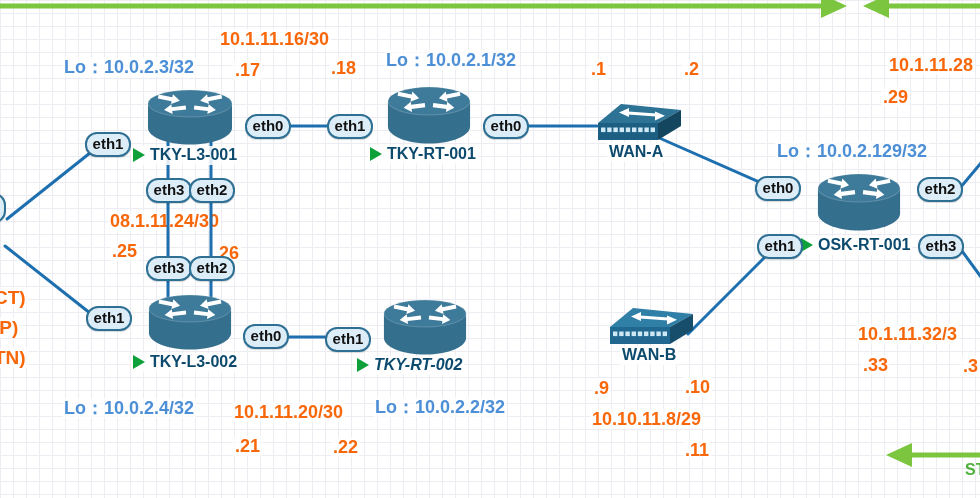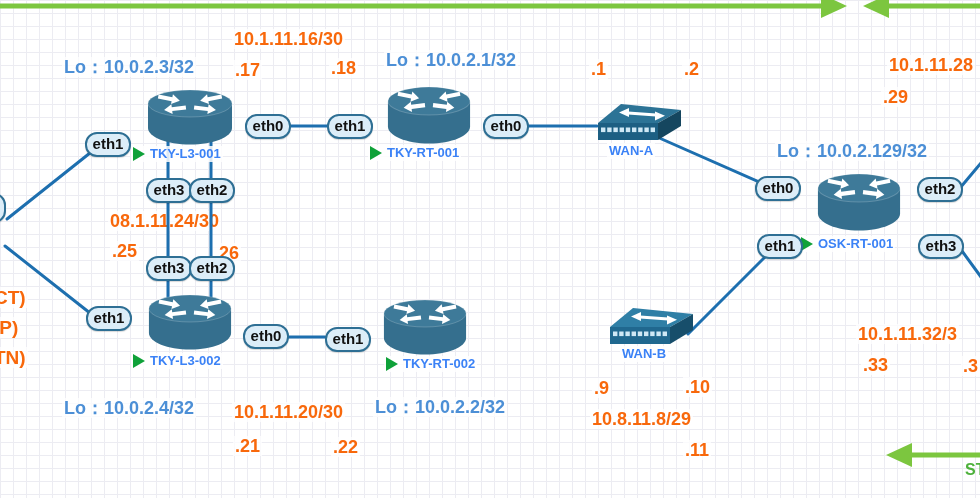--- a/index.html
+++ b/index.html
@@ -30,21 +30,21 @@
   .device{position:absolute;z-index:3;}
   .device .icon{width:100%;height:100%;}
   .eth{
     position:absolute;z-index:4;box-sizing:border-box;
     width:46px;height:25px;border:2.5px solid var(--eth-border);border-radius:12px;
     background:var(--eth-fill);color:#111;font-weight:bold;font-size:15px;
     text-align:center;line-height:20px;
     box-shadow:0 1px 1px rgba(0,0,0,0.15);
   }
   .devlabel{
-    position:absolute;z-index:3;font-weight:bold;font-size:13px;color:#3b82f6;
+    position:absolute;z-index:3;font-weight:bold;font-size:16px;color:#0c4a6e;
     background:rgba(255,255,255,0.85);white-space:nowrap;
     display:flex;align-items:center;gap:5px;padding:1px 2px;line-height:1.05;
   }
   .tri{
     width:0;height:0;border-left:12px solid var(--marker-green);
     border-top:7px solid transparent;border-bottom:7px solid transparent;flex:0 0 auto;
   }
 </style>
 </head>
 <body>
@@ -71,21 +71,21 @@
       <g>
         <line x1="980" y1="6" x2="887" y2="6" stroke="#7cc63f" stroke-width="5"></line>
         <polygon points="863,6 889,-6 889,18" fill="#7cc63f"></polygon>
       </g>
       <g>
         <line x1="980" y1="455" x2="910" y2="455" stroke="#7cc63f" stroke-width="5"></line>
         <polygon points="886,455 912,443 912,467" fill="#7cc63f"></polygon>
       </g>
     </svg>
 <div class="lbl lo" style="left: 62px; top: 57px;">Lo：10.0.2.3/32</div>
-    <div class="lbl net" style="left: 232px; top: 29px;">10.1.11.16/30</div>
+    <div class="lbl net" style="left: 218px; top: 29px;">10.1.11.16/30</div>
     <div class="lbl net" style="left: 233px; top: 60px;">.17</div>
     <div class="lbl net" style="left: 329px; top: 58px; text-align: right;">.18</div>
     <div class="lbl lo" style="left: 384px; top: 50px;">Lo：10.0.2.1/32</div>
     <div class="lbl net" style="left: 589px; top: 59px;">.1</div>
     <div class="lbl net" style="left: 682px; top: 59px;">.2</div>
     <div class="lbl net" style="left: 887px; top: 55px;">10.1.11.28</div>
     <div class="lbl net" style="left: 881px; top: 87px;">.29</div>
     <div class="lbl lo" style="left: 775px; top: 141px;">Lo：10.0.2.129/32</div>
     <div class="lbl net" style="left: 108px; top: 211px;">08.1.11.24/30</div>
     <div class="lbl net" style="left: 110px; top: 241px;">.25</div>
@@ -93,21 +93,21 @@
     <div class="lbl frag" style="left: -8px; top: 287px;">CT)</div>
     <div class="lbl frag" style="left: -8px; top: 317px;">IP)</div>
     <div class="lbl frag" style="left: -8px; top: 347px;">TN)</div>
     <div class="lbl lo" style="left: 62px; top: 398px;">Lo：10.0.2.4/32</div>
     <div class="lbl net" style="left: 232px; top: 402px;">10.1.11.20/30</div>
     <div class="lbl net" style="left: 233px; top: 436px;">.21</div>
     <div class="lbl net" style="left: 331px; top: 437px;">.22</div>
     <div class="lbl lo" style="left: 373px; top: 397px;">Lo：10.0.2.2/32</div>
     <div class="lbl net" style="left: 592px; top: 378px;">.9</div>
     <div class="lbl net" style="left: 683px; top: 377px;">.10</div>
-    <div class="lbl net" style="left: 590px; top: 409px;">10.8.11.8/29</div>
+    <div class="lbl net" style="left: 590px; top: 409px;">10.10.11.8/29</div>
     <div class="lbl net" style="left: 683px; top: 440px;">.11</div>
     <div class="lbl net" style="left: 856px; top: 324px;">10.1.11.32/3</div>
     <div class="lbl net" style="left: 861px; top: 355px;">.33</div>
     <div class="lbl net" style="left: 961px; top: 356px;">.3</div>
     <div class="lbl green" style="left: 963px; top: 461px;">ST</div>
     <div class="device" style="left: 145px; top: 88px; width: 90px; height: 58px;">
       <div class="icon"><svg viewBox="0 0 90 58" width="100%" height="100%" preserveAspectRatio="none">
     <path d="M3 16 L3 40 C3 49 22 56.5 45 56.5 C68 56.5 87 49 87 40 L87 16 Z" fill="#356f8e"></path>
     <ellipse cx="45" cy="15.5" rx="42" ry="13.5" fill="#3e7a99" stroke="rgba(255,255,255,0.2)"></ellipse>
     <g transform="translate(26 11) rotate(11)" fill="#ffffff">
@@ -183,21 +183,21 @@
             <polygon points="-13,-2 1,-2 1,-5 9,0 1,5 1,2 -13,2"></polygon>
           </g>
           <g transform="translate(28 21) rotate(173)" fill="#ffffff">
             <polygon points="-13,-2 1,-2 1,-5 9,0 1,5 1,2 -13,2"></polygon>
           </g>
           <g transform="translate(62 21) rotate(7)" fill="#ffffff">
             <polygon points="-13,-2 1,-2 1,-5 9,0 1,5 1,2 -13,2"></polygon>
           </g>
   </svg></div>
     </div>
-    <div class="devlabel" style="left: 384px; top: 356px;">
+    <div class="devlabel" style="left: 355px; top: 356px; font-style: italic;">
       <span class="tri"></span>
       <span>TKY-RT-002</span>
     </div>
     <div class="device" style="left: 815px; top: 172px; width: 88px; height: 60px;">
       <div class="icon"><svg viewBox="0 0 90 58" width="100%" height="100%" preserveAspectRatio="none">
     <path d="M3 16 L3 40 C3 49 22 56.5 45 56.5 C68 56.5 87 49 87 40 L87 16 Z" fill="#356f8e"></path>
     <ellipse cx="45" cy="15.5" rx="42" ry="13.5" fill="#3e7a99" stroke="rgba(255,255,255,0.2)"></ellipse>
     <g transform="translate(26 11) rotate(11)" fill="#ffffff">
             <polygon points="-13,-2 1,-2 1,-5 9,0 1,5 1,2 -13,2"></polygon>
           </g>

